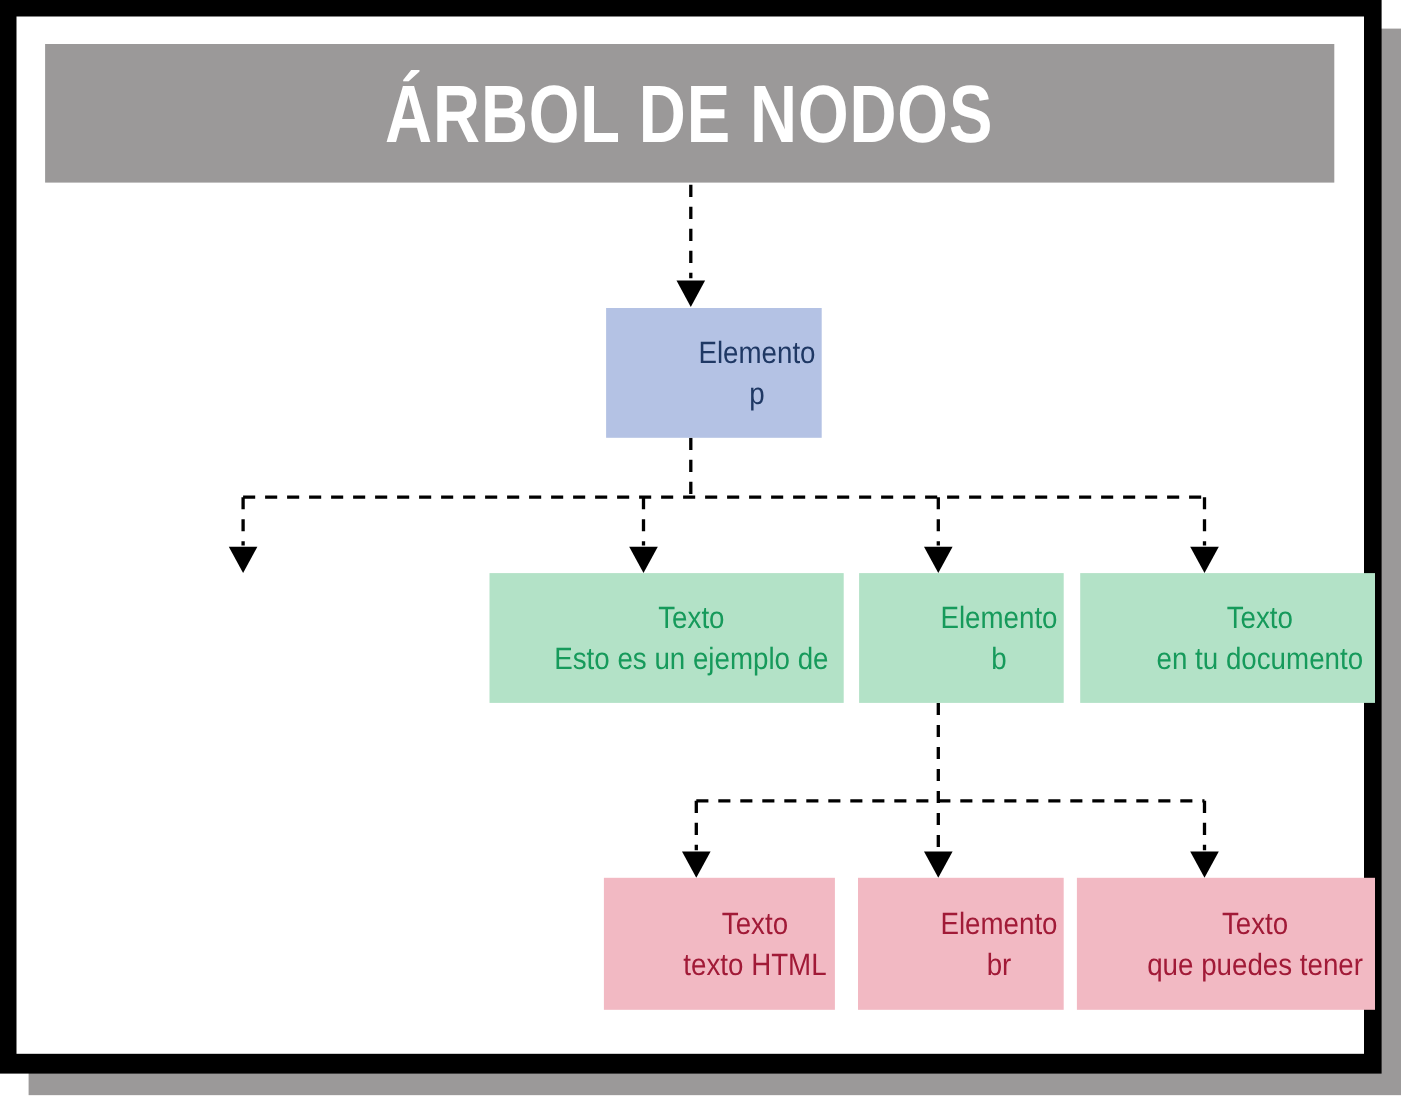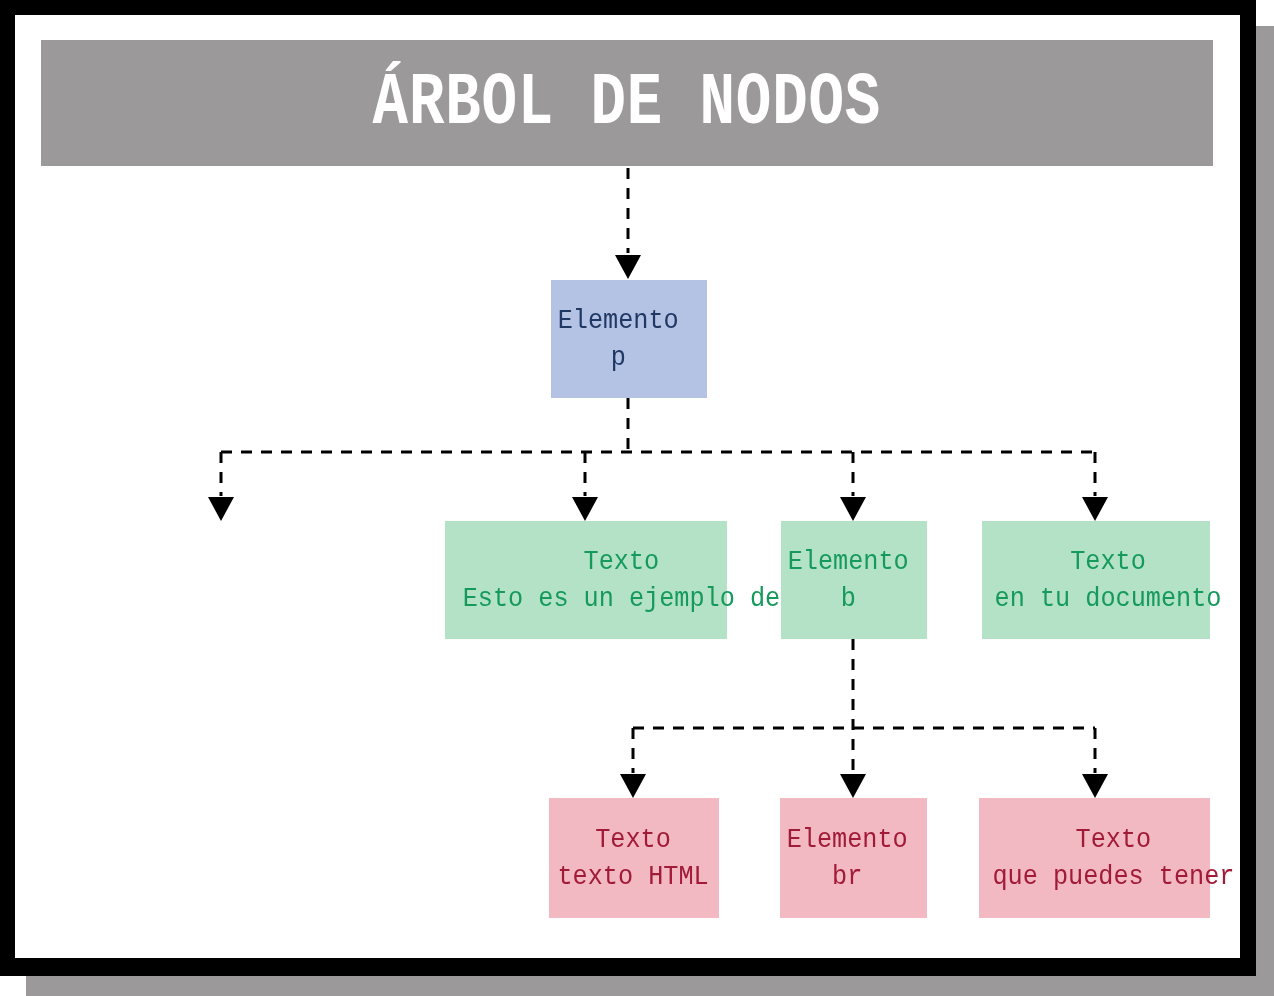--- a/index.html
+++ b/index.html
@@ -1,32 +1,32 @@
 <!DOCTYPE html>
 <html><head>
 <meta charset="utf-8">
 <style>
   html,body{margin:0;padding:0;background:#ffffff;}
   .stage{
     position:relative;width:1274px;height:996px;overflow:hidden;
-    font-family:Liberation Mono, monospace;background:#ffffff;
+    font-family:Liberation Sans, sans-serif;background:#ffffff;
   }
   .drop-shadow{position:absolute;left:26px;top:26px;width:1248px;height:970px;background:#9b9999;}
   .frame{position:absolute;left:0;top:0;width:1256px;height:976px;background:#000000;}
   .paper{position:absolute;left:15px;top:15px;width:1225px;height:943px;background:#ffffff;}
   .title-bar{
     position:absolute;left:41px;top:40px;width:1172px;height:126px;background:#9b9999;
     display:flex;align-items:center;justify-content:center;
   }
   .title-text{
     color:#ffffff;font-size:74px;font-weight:bold;letter-spacing:1px;
     transform:scaleX(0.80);transform-origin:center;white-space:nowrap;
   }
   .node{
-    position:absolute;display:flex;align-items:center;justify-content:flex-start;text-align:center;
+    position:absolute;display:flex;align-items:center;justify-content:flex-end;text-align:center;padding-left:40px;
   }
   .node .label{transform:scaleX(0.90);transform-origin:center;white-space:nowrap;}
   .node .label div{font-size:28px;line-height:37px;}
   .node-blue{background:#b4c2e4;color:#1f3864;}
   .node-green{background:#b3e2c7;color:#169a5b;}
   .node-pink{background:#f2b9c3;color:#a11a37;}
   .connectors{position:absolute;left:0;top:0;pointer-events:none;}
 </style>
 </head>
 <body>

